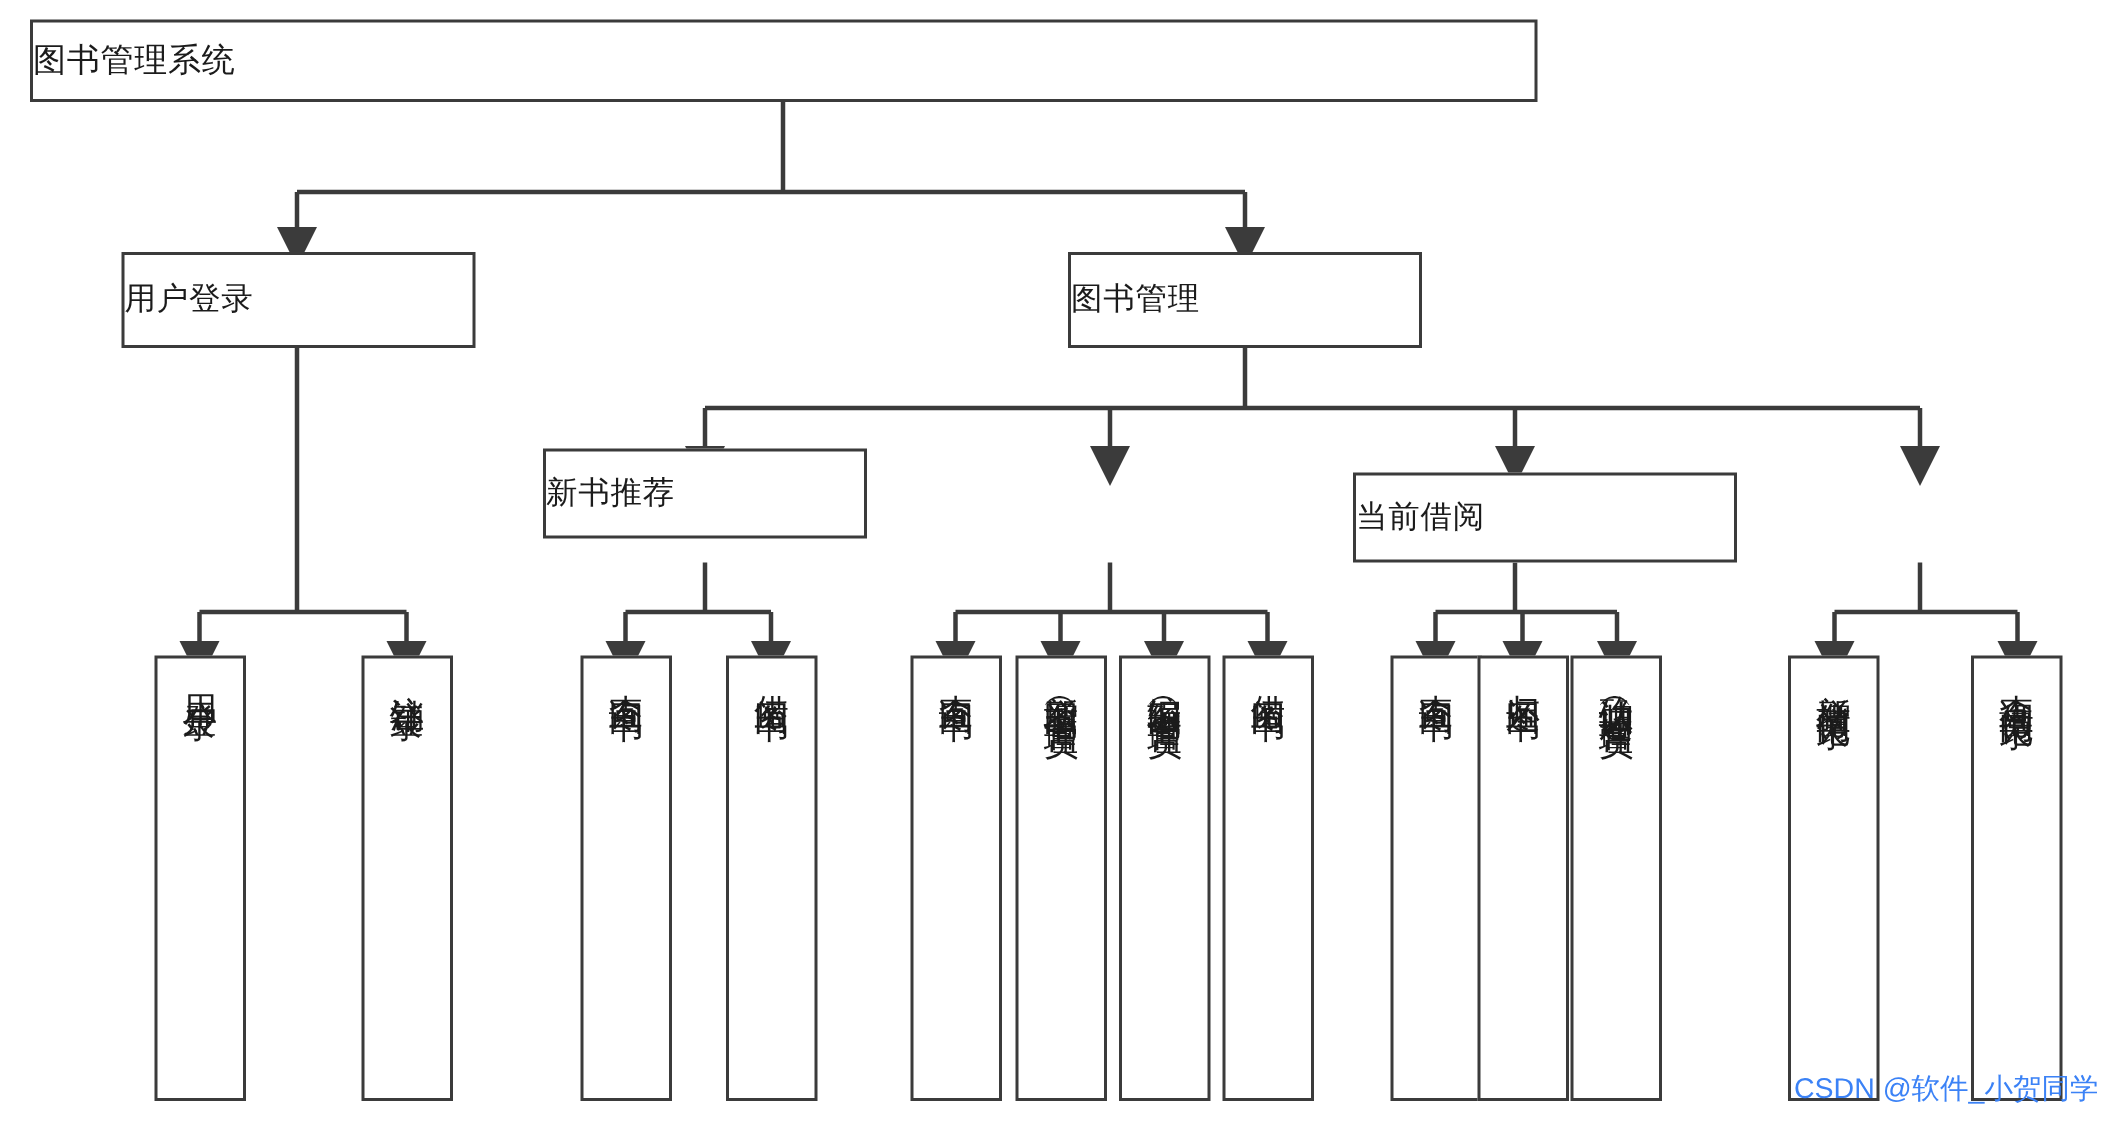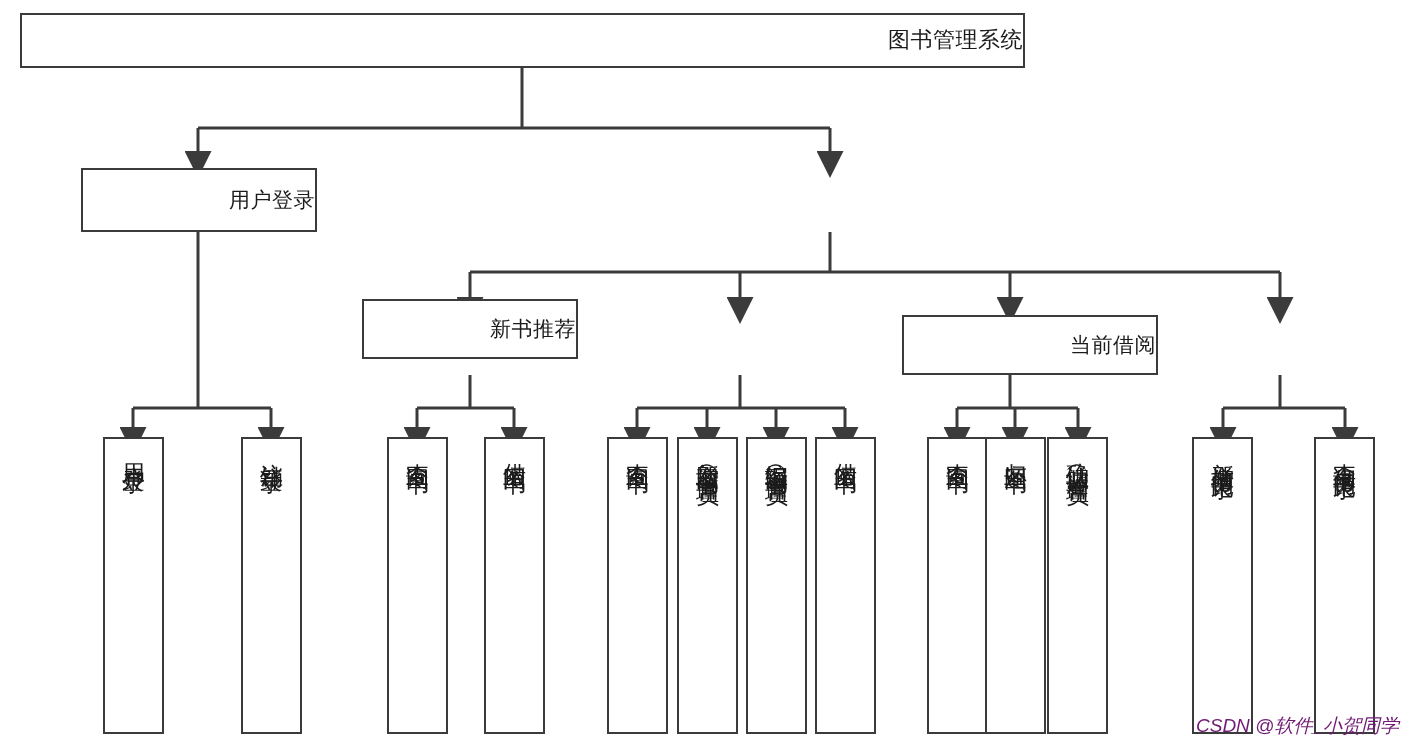--- a/index.html
+++ b/index.html
@@ -25,21 +25,21 @@
     height: 747px;
     pointer-events: none;
   }
   .node {
     position: absolute;
     box-sizing: border-box;
     border: 2.5px solid #3b3b3b;
     background: #ffffff;
     display: flex;
     align-items: center;
-    justify-content: flex-end;
+    justify-content: flex-start;
     color: #1b1b1b;
   }
   .node .label {
     display: block;
     text-align: center;
     line-height: 1.22;
     letter-spacing: 0.5px;
   }
   
   .node.horiz .label {
@@ -59,24 +59,23 @@
     writing-mode: vertical-rl;
     text-orientation: upright;
     font-size: 23px;
     line-height: 1.08;
     letter-spacing: 3px;
     white-space: nowrap;
   }
   .watermark {
     position: absolute;
     font-size: 19px;
-    color: #701a75;
+    color: #3b82f6;
     white-space: nowrap;
     user-select: none;
-    font-style: italic;
   }
 </style>
 </head>
 <body>
 
 <div id="canvas">
 
   <svg class="connectors" viewBox="0 0 1405 747" xmlns="http://www.w3.org/2000/svg">
     <defs>
       <marker id="arrow" markerWidth="9" markerHeight="9" refX="1" refY="4.5" orient="auto" markerUnits="strokeWidth">
@@ -129,20 +128,23 @@
   </svg>
 
   <div class="node horiz root" style="left:20px; top:13px; width:1005px; height:55px;">
     <span class="label">图书管理系统</span>
   </div>
 
   <div class="node horiz" style="left:81px; top:168px; width:236px; height:64px;">
     <span class="label">用户登录</span>
   </div>
 
+  <div class="node horiz" style="left:712px; top:168px; width:236px; height:64px;">
+    <span class="label">图书管理</span>
+  </div>
 
   <div class="node horiz" style="left:362px; top:299px; width:216px; height:60px;">
     <span class="label">新书推荐</span>
   </div>
 
 
   <div class="node horiz" style="left:902px; top:315px; width:256px; height:60px;">
     <span class="label">当前借阅</span>
   </div>
 

